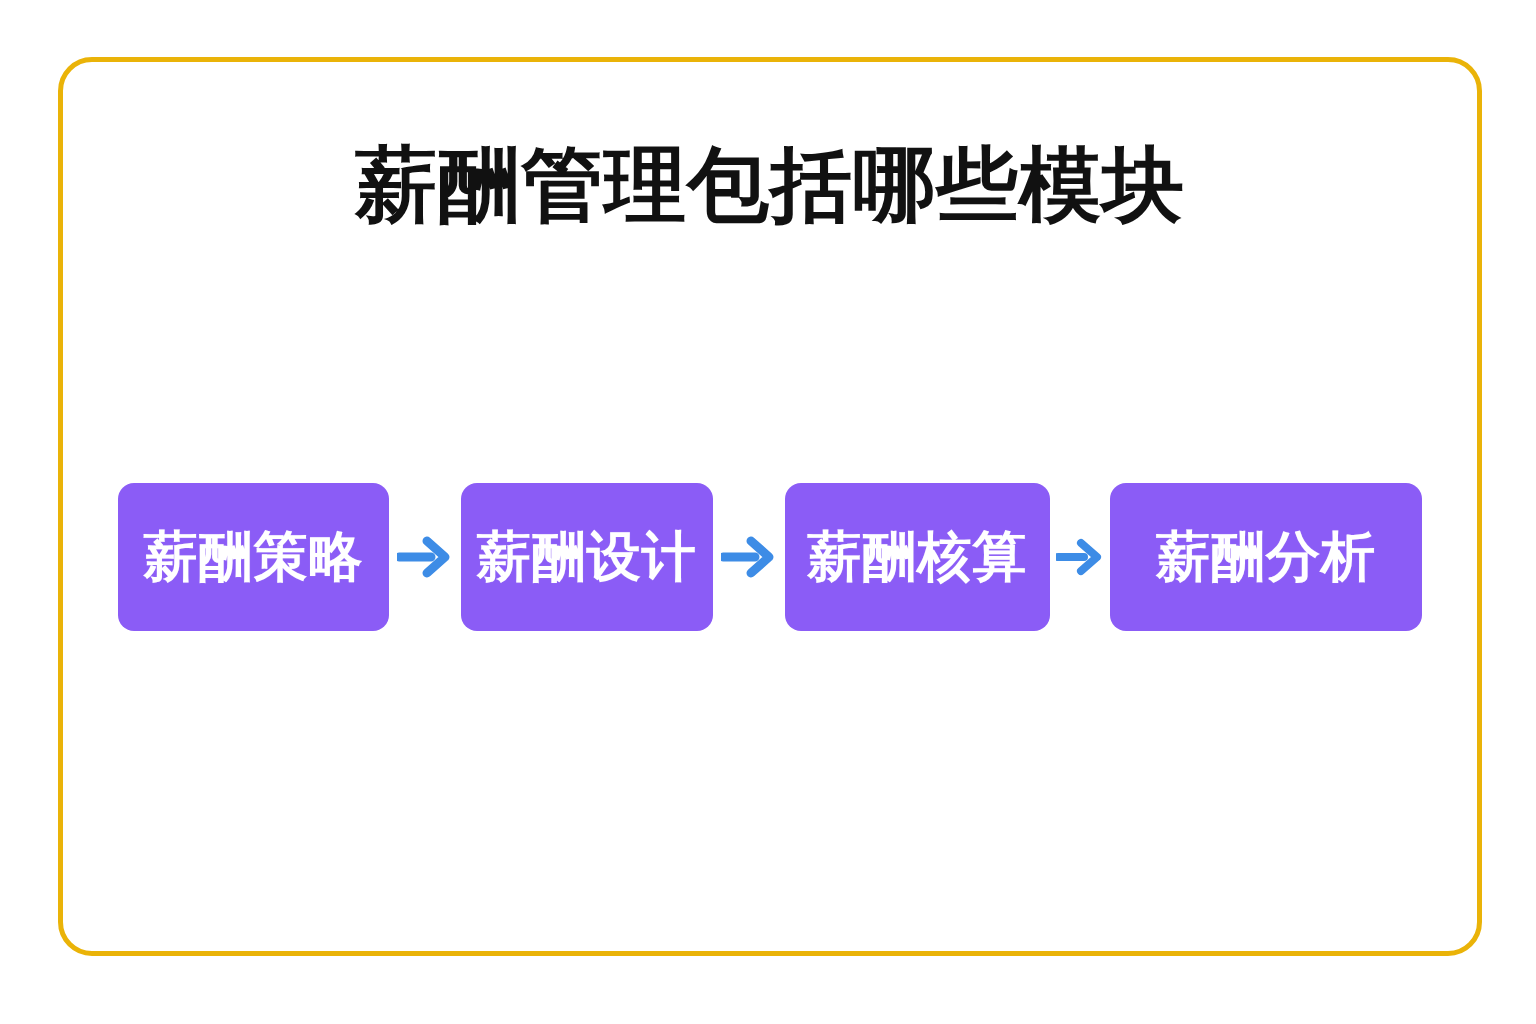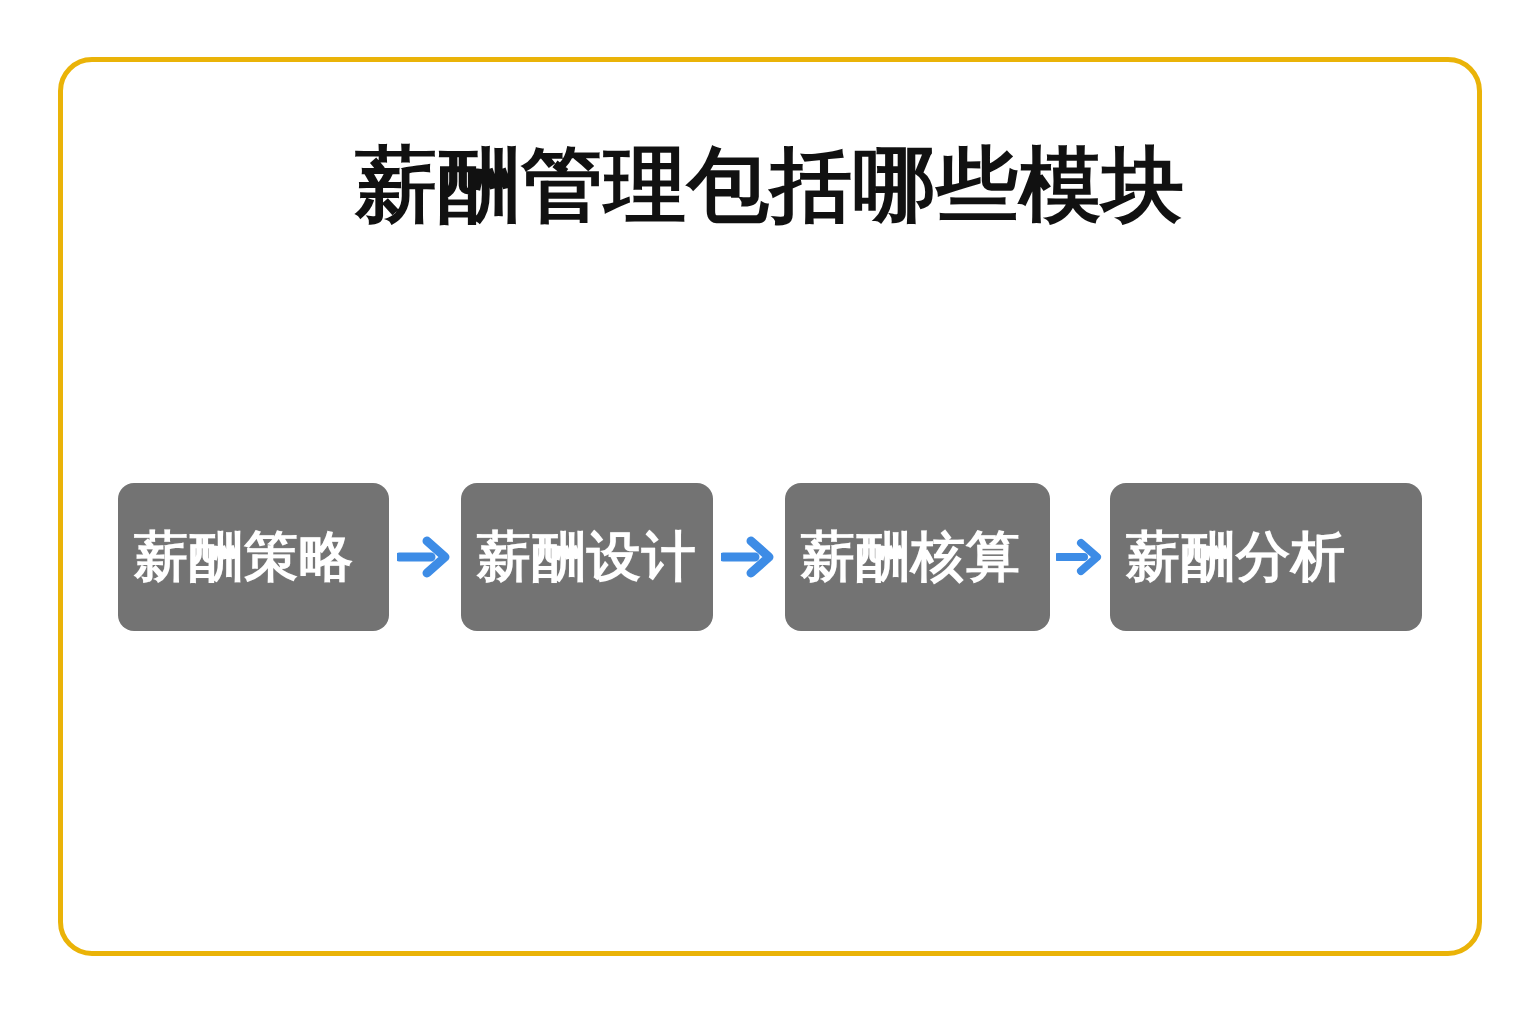--- a/index.html
+++ b/index.html
@@ -54,24 +54,25 @@
     height: 148px;
     display: flex;
     flex-direction: row;
     align-items: center;
     justify-content: center;
   }
 
   .node {
     box-sizing: border-box;
     height: 148px;
-    background: #737373;
+    background: #8b5cf6;
     border-radius: 16px;
     display: flex;
     align-items: center;
+    justify-content: center;
     color: #ffffff;
     font-size: 54px;
     font-weight: 700;
     line-height: 1;
     letter-spacing: 1px;
     white-space: nowrap;
     padding: 0 16px;
     font-family: "DejaVu Sans", "Liberation Sans", sans-serif;
     text-shadow: 0 0 1px rgba(255,255,255,0.35);
   }

